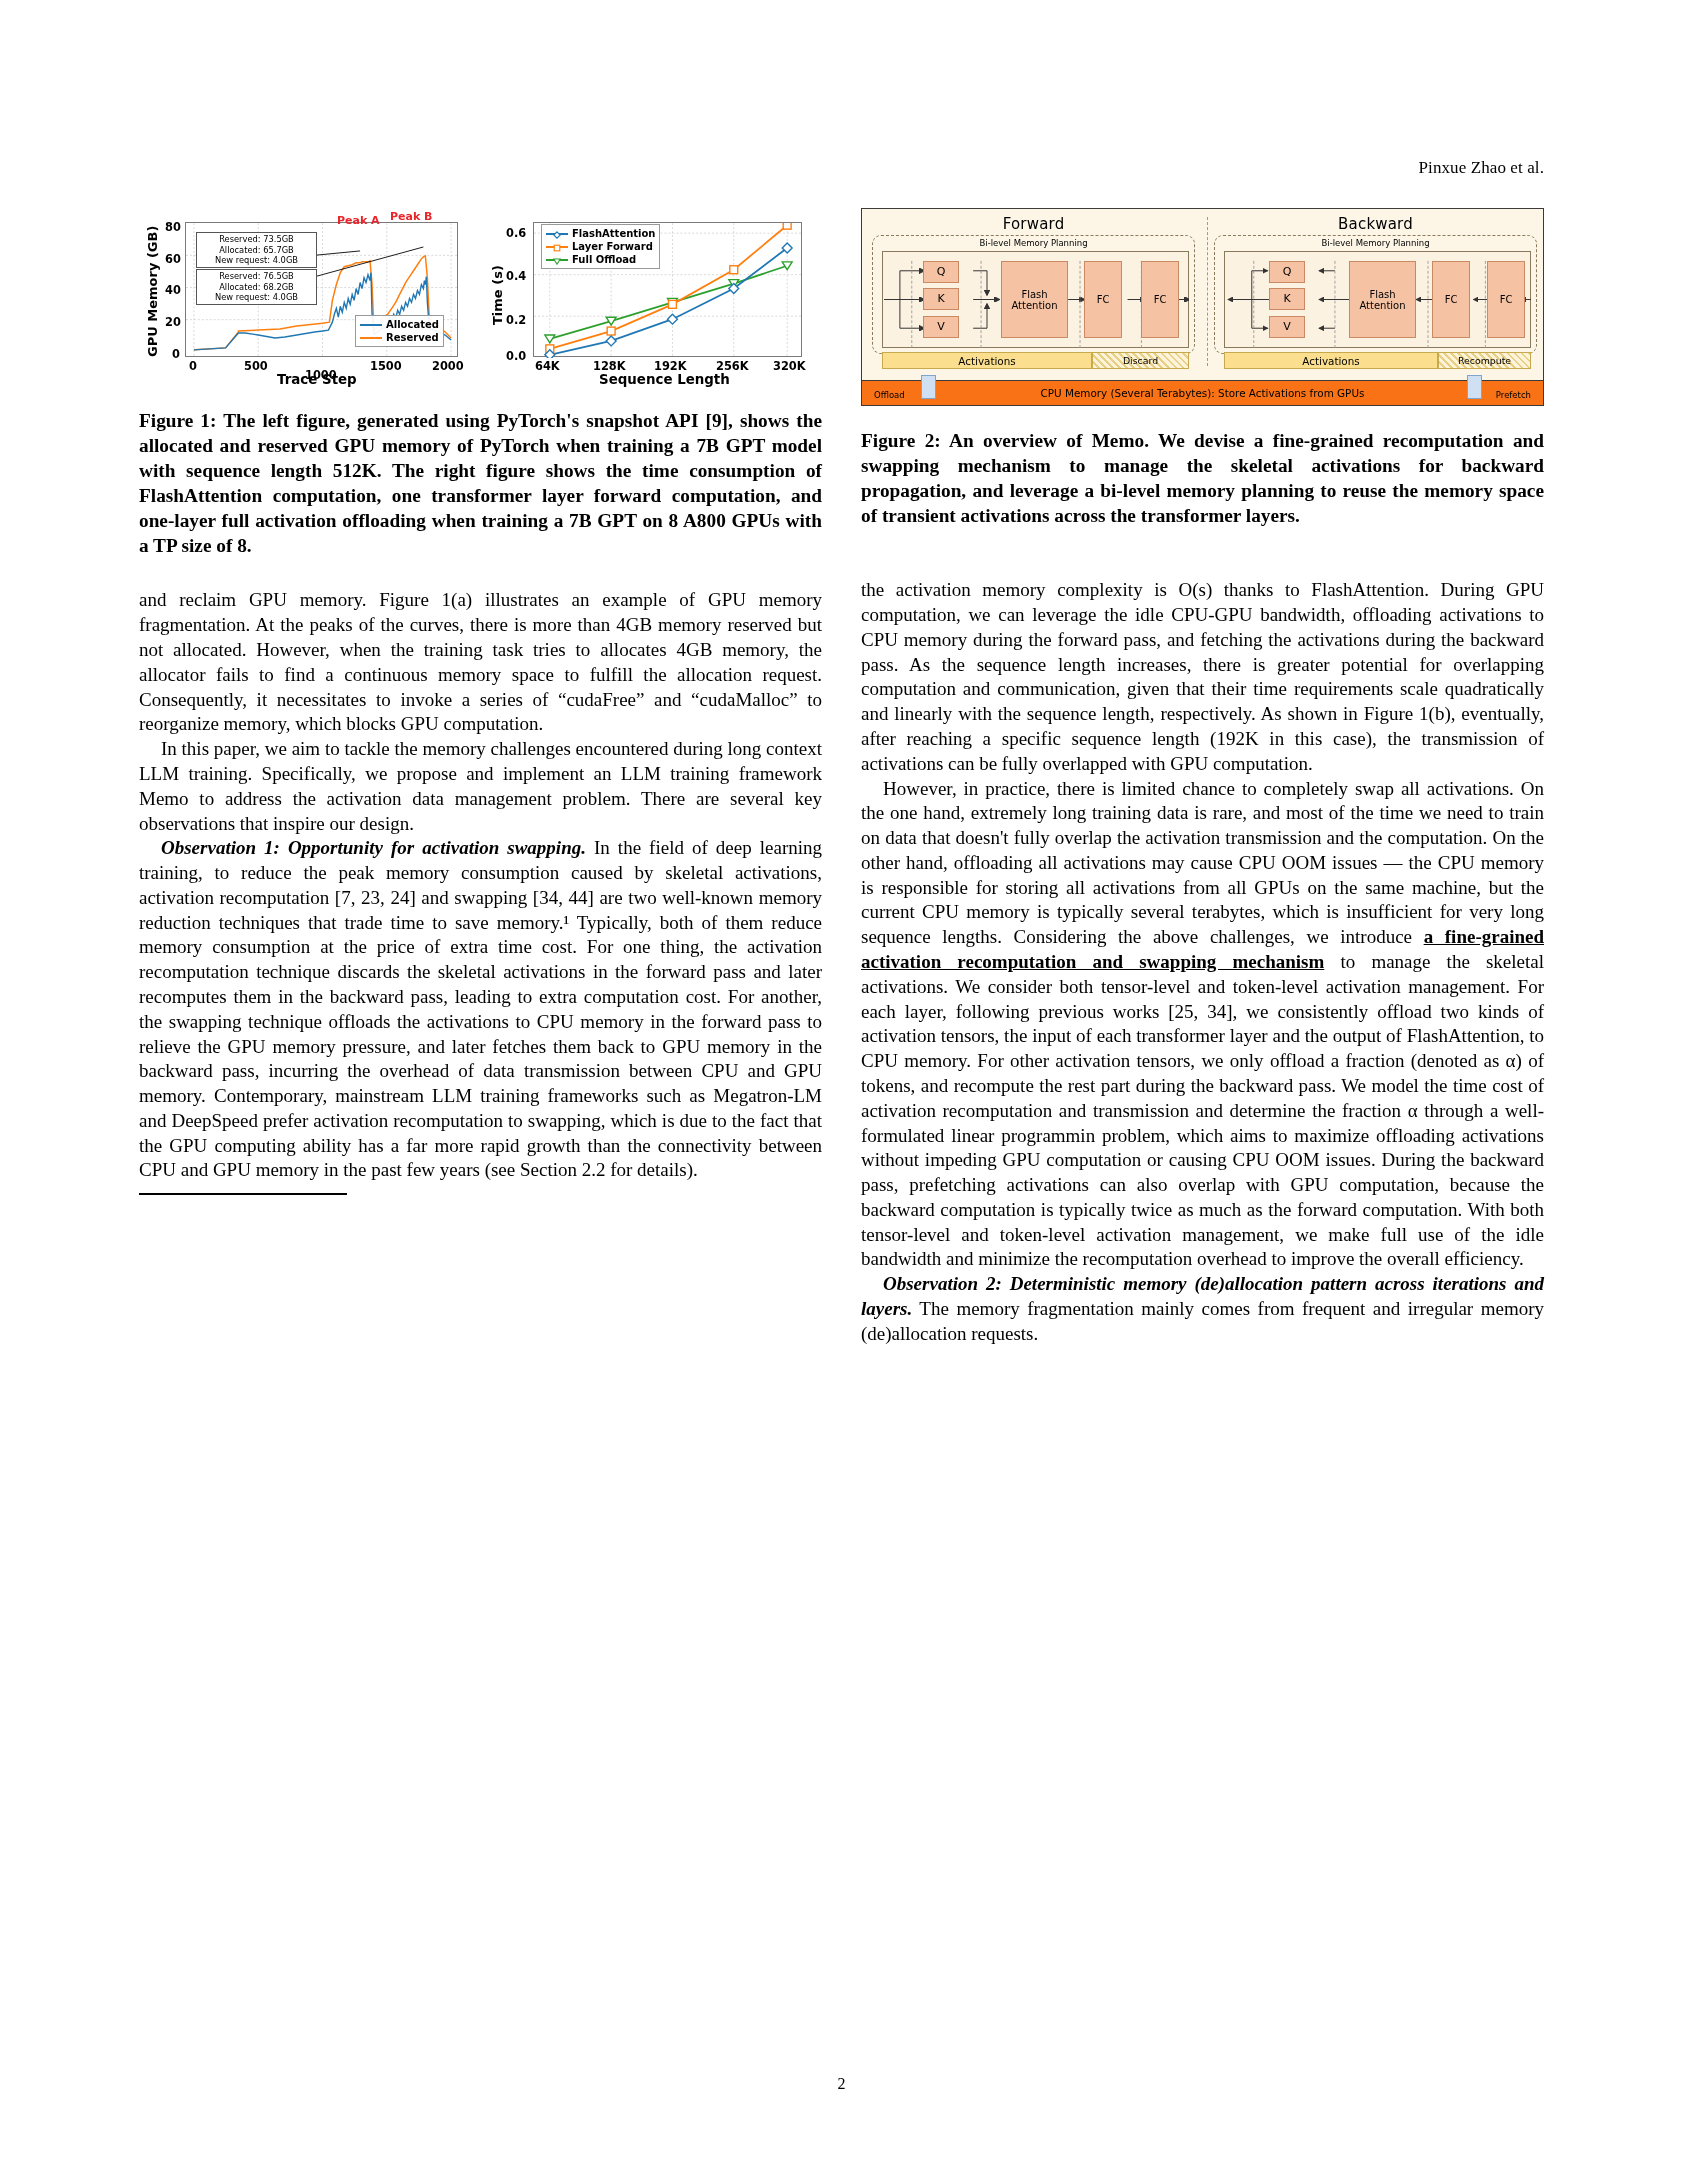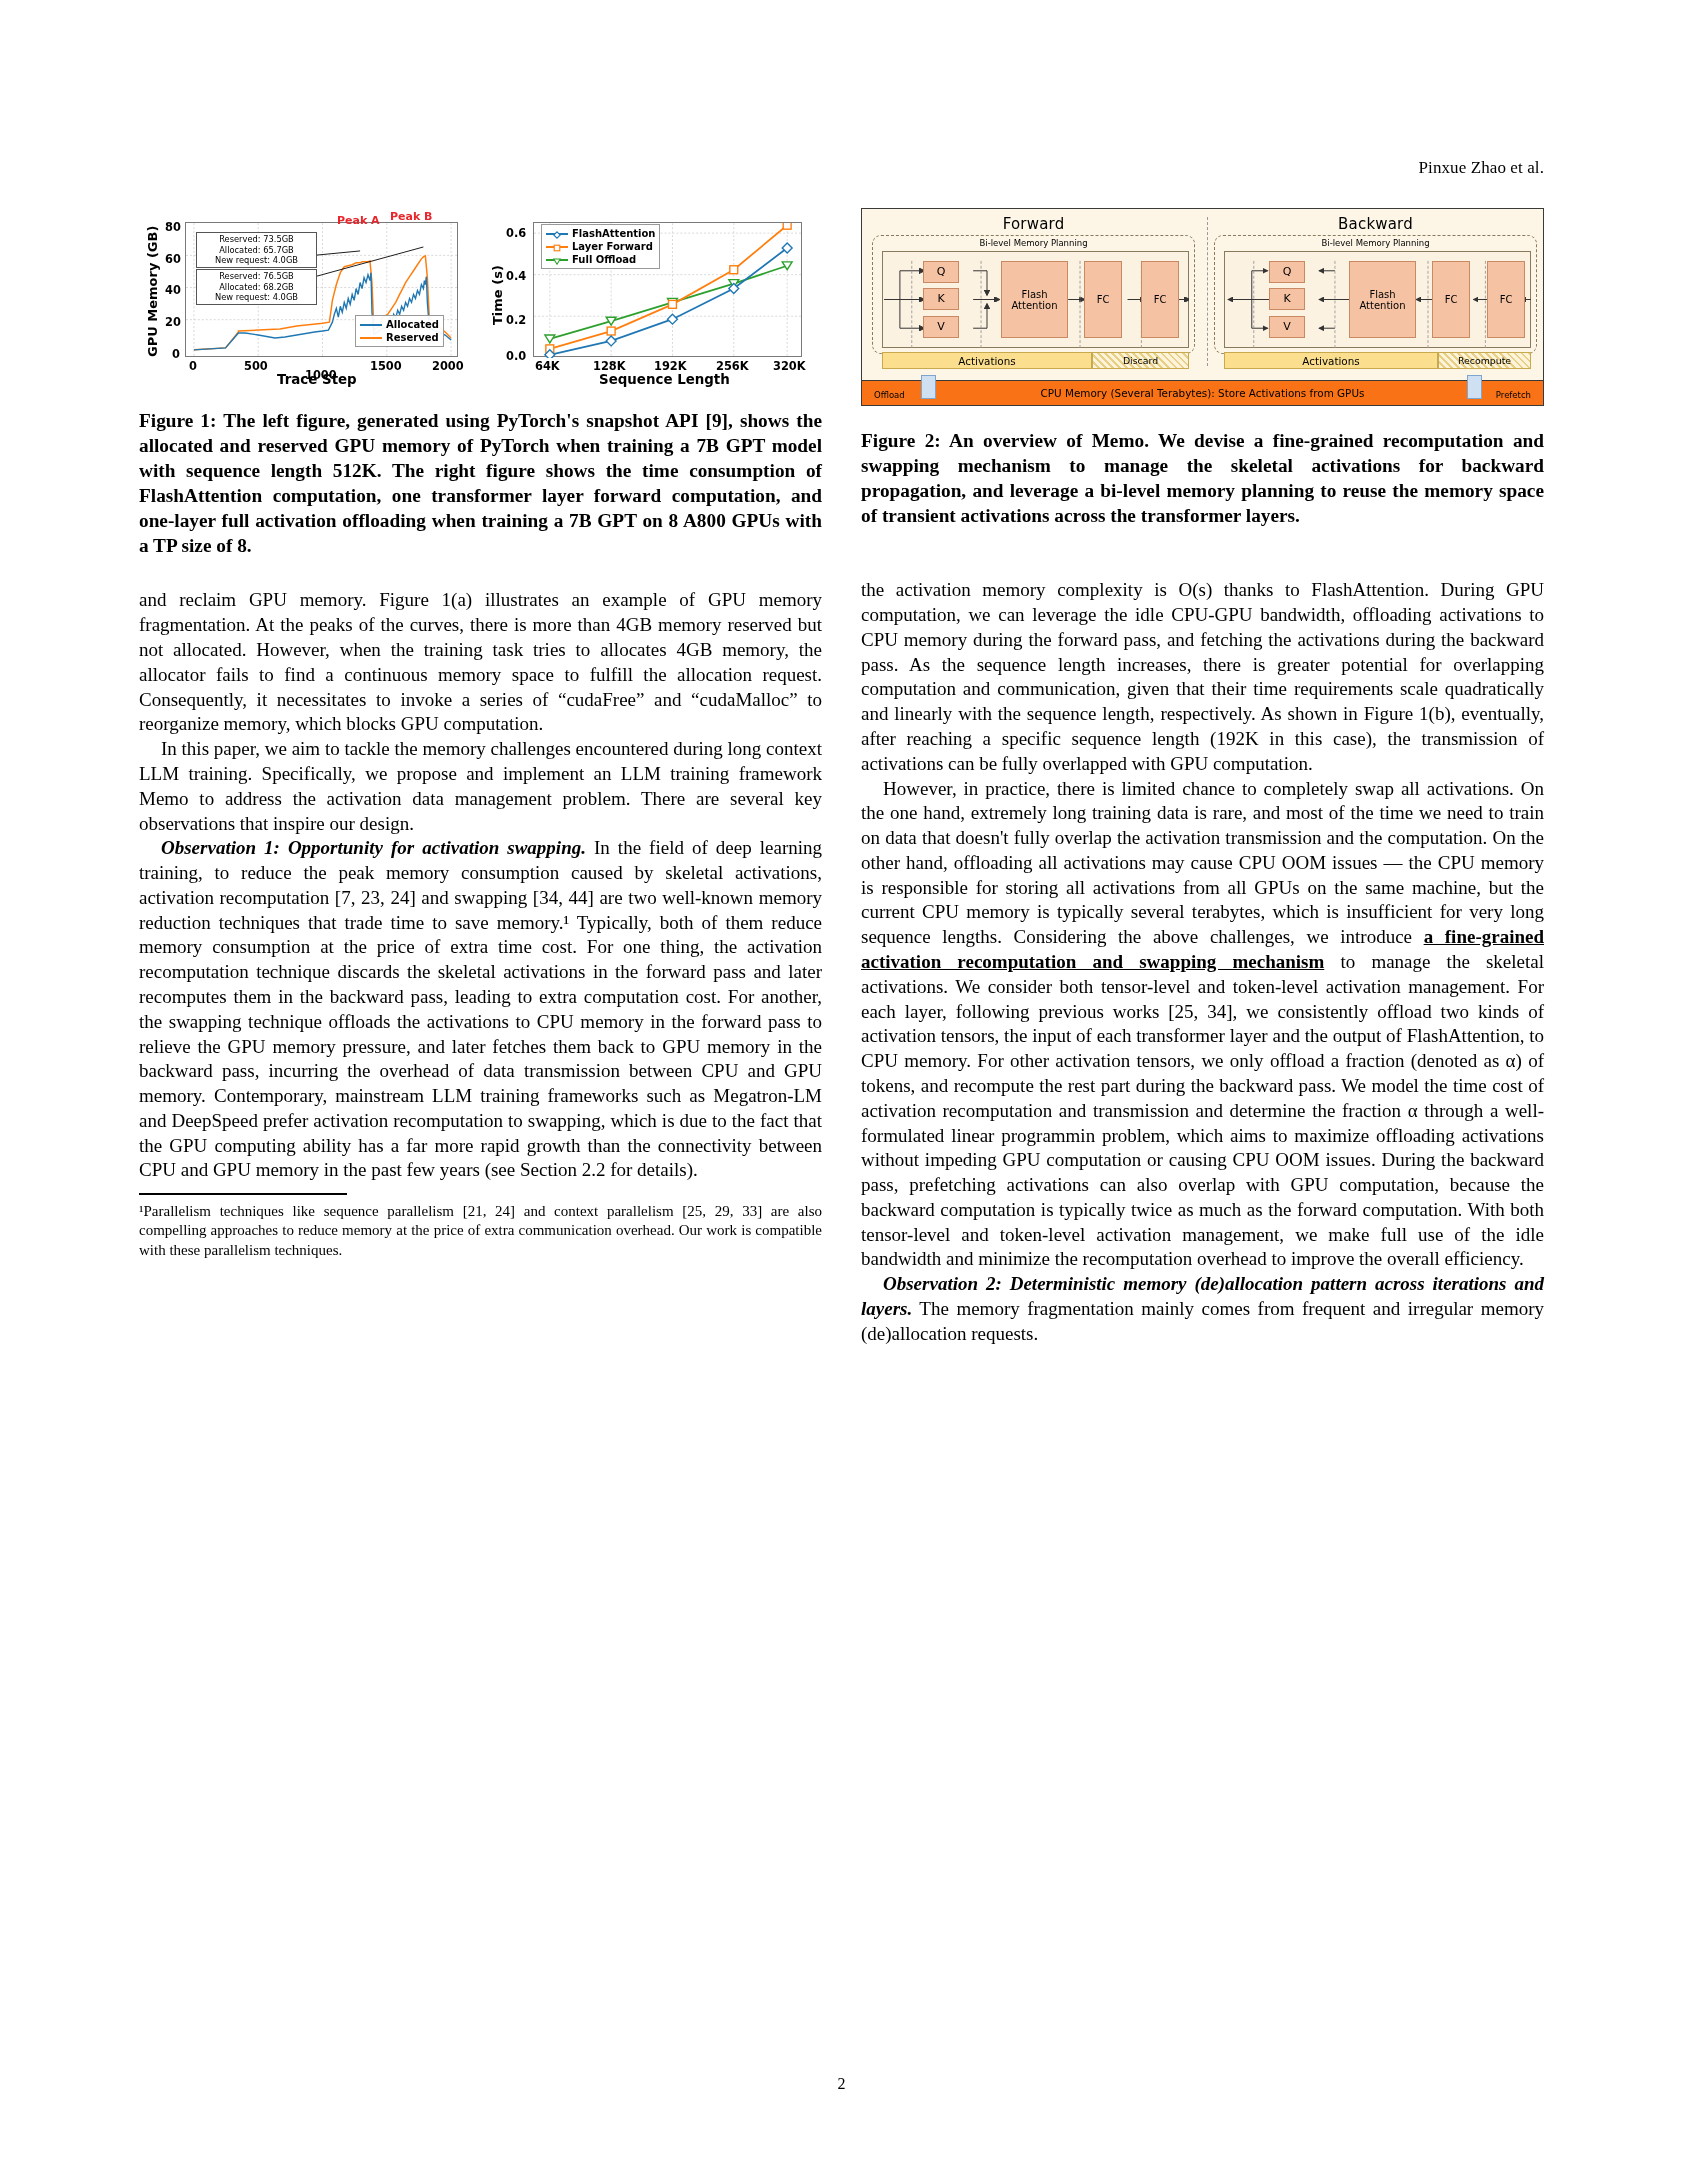--- a/index.html
+++ b/index.html
@@ -322,21 +322,20 @@
 
     <div class="figcap">Figure 1: The left figure, generated using PyTorch's snapshot API [9], shows the allocated and reserved GPU memory of PyTorch when training a 7B GPT model with sequence length 512K. The right figure shows the time consumption of FlashAttention computation, one transformer layer forward computation, and one-layer full activation offloading when training a 7B GPT on 8 A800 GPUs with a TP size of 8.</div>
 
     <div style="height:30px"></div>
 
     <p class="body">and reclaim GPU memory. Figure 1(a) illustrates an example of GPU memory fragmentation. At the peaks of the curves, there is more than 4GB memory reserved but not allocated. However, when the training task tries to allocates 4GB memory, the allocator fails to find a continuous memory space to fulfill the allocation request. Consequently, it necessitates to invoke a series of “cudaFree” and “cudaMalloc” to reorganize memory, which blocks GPU computation.</p>
     <p class="body">In this paper, we aim to tackle the memory challenges encountered during long context LLM training. Specifically, we propose and implement an LLM training framework Memo to address the activation data management problem. There are several key observations that inspire our design.</p>
     <p class="body" style="text-indent:22px;"><span class="bi">Observation 1: Opportunity for activation swapping.</span><span> In the field of deep learning training, to reduce the peak memory consumption caused by skeletal activations, activation recomputation [7, 23, 24] and swapping [34, 44] are two well-known memory reduction techniques that trade time to save memory.¹ Typically, both of them reduce memory consumption at the price of extra time cost. For one thing, the activation recomputation technique discards the skeletal activations in the forward pass and later recomputes them in the backward pass, leading to extra computation cost. For another, the swapping technique offloads the activations to CPU memory in the forward pass to relieve the GPU memory pressure, and later fetches them back to GPU memory in the backward pass, incurring the overhead of data transmission between CPU and GPU memory. Contemporary, mainstream LLM training frameworks such as Megatron-LM and DeepSpeed prefer activation recomputation to swapping, which is due to the fact that the GPU computing ability has a far more rapid growth than the connectivity between CPU and GPU memory in the past few years (see Section 2.2 for details).</span></p>
 
     <div class="fnrule"></div>
-    <p class="fnote">¹Parallelism techniques like sequence parallelism [21, 24] and context parallelism [25, 29, 33] are also compelling approaches to reduce memory at the price of extra communication overhead. Our work is compatible with these parallelism techniques.</p>
   </div>
 
   <div class="col-right">
 
     <div class="fig2">
 
       <div class="f2half" style="left:6px; width:331px;">
         <div class="f2title">Forward</div>
 
         <div class="dashbox" style="left:4px; top:22px; width:323px; height:119px;">

